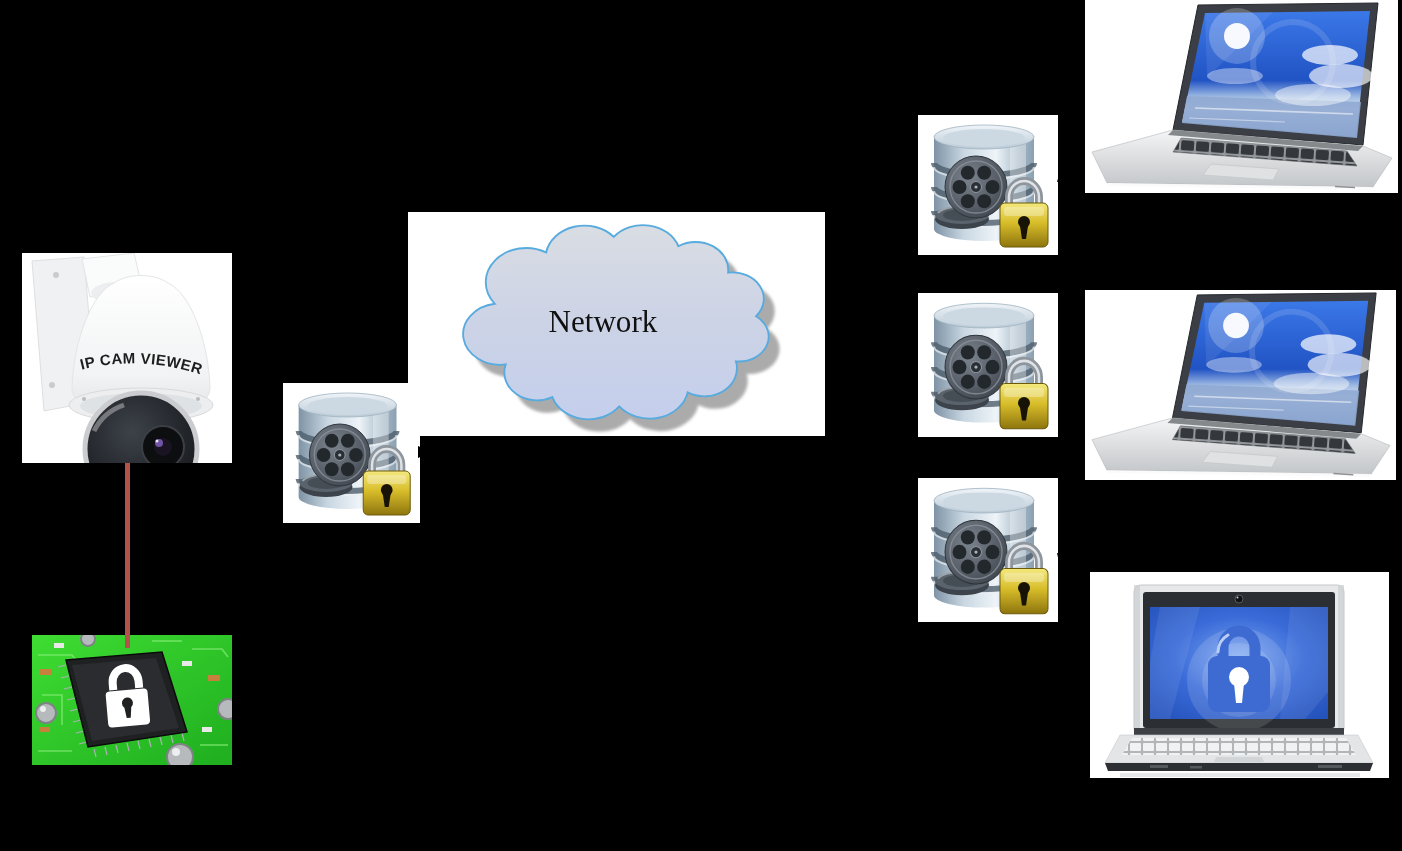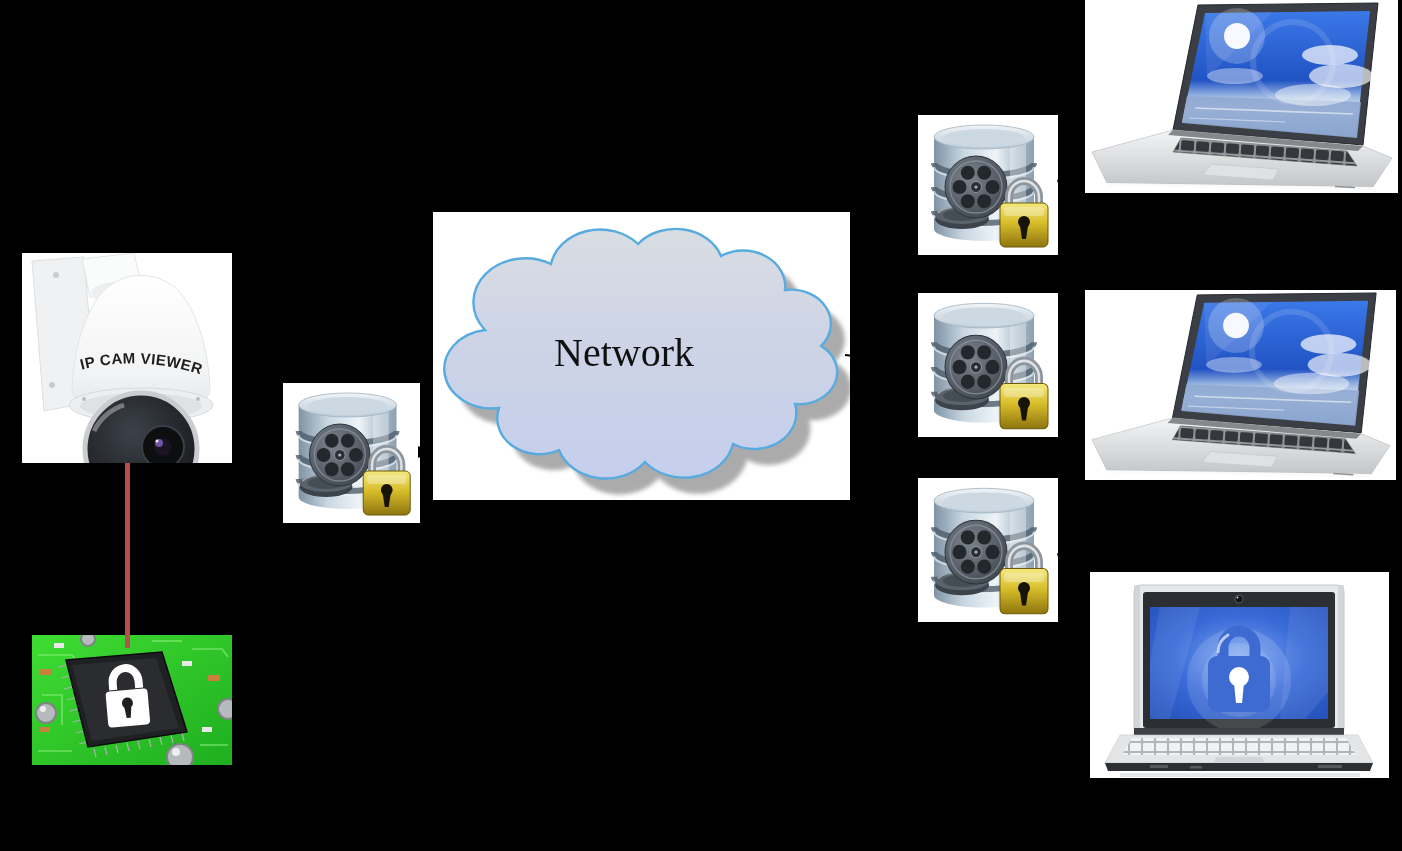--- a/index.html
+++ b/index.html
@@ -3,21 +3,21 @@
 <meta charset="utf-8">
 <style>
   html,body{margin:0;padding:0;background:#000;}
   .canvas{position:relative;width:1402px;height:851px;background:#000;overflow:hidden;
           font-family:"Liberation Sans",sans-serif;}
   .card{position:absolute;background:#fff;overflow:hidden;z-index:10;}
   .card svg{display:block;width:100%;height:100%;}
   #card-camera{left:22px;top:253px;width:210px;height:210px;}
   #card-pcb{left:32px;top:635px;width:200px;height:130px;}
   #card-db-source{left:283px;top:383px;width:137px;height:140px;}
-  #card-cloud{left:433px;top:212px;width:417px;height:288px;}
+  #card-cloud{left:408px;top:212px;width:417px;height:224px;}
   #card-db-1{left:918px;top:115px;width:140px;height:140px;}
   #card-db-2{left:918px;top:293px;width:140px;height:144px;}
   #card-db-3{left:918px;top:478px;width:140px;height:144px;}
   #card-laptop-1{left:1085px;top:0;width:313px;height:193px;}
   #card-laptop-2{left:1085px;top:290px;width:311px;height:190px;}
   #card-laptop-3{left:1090px;top:572px;width:299px;height:206px;}
   #red-line{position:absolute;left:125px;top:463px;width:5px;height:185px;
             background:#b5514d;z-index:30;}
   #connector-overlay{position:absolute;left:0;top:0;z-index:40;pointer-events:none;}
   .cloud-label{font-family:"Liberation Serif",serif;font-size:40px;fill:#101010;}

